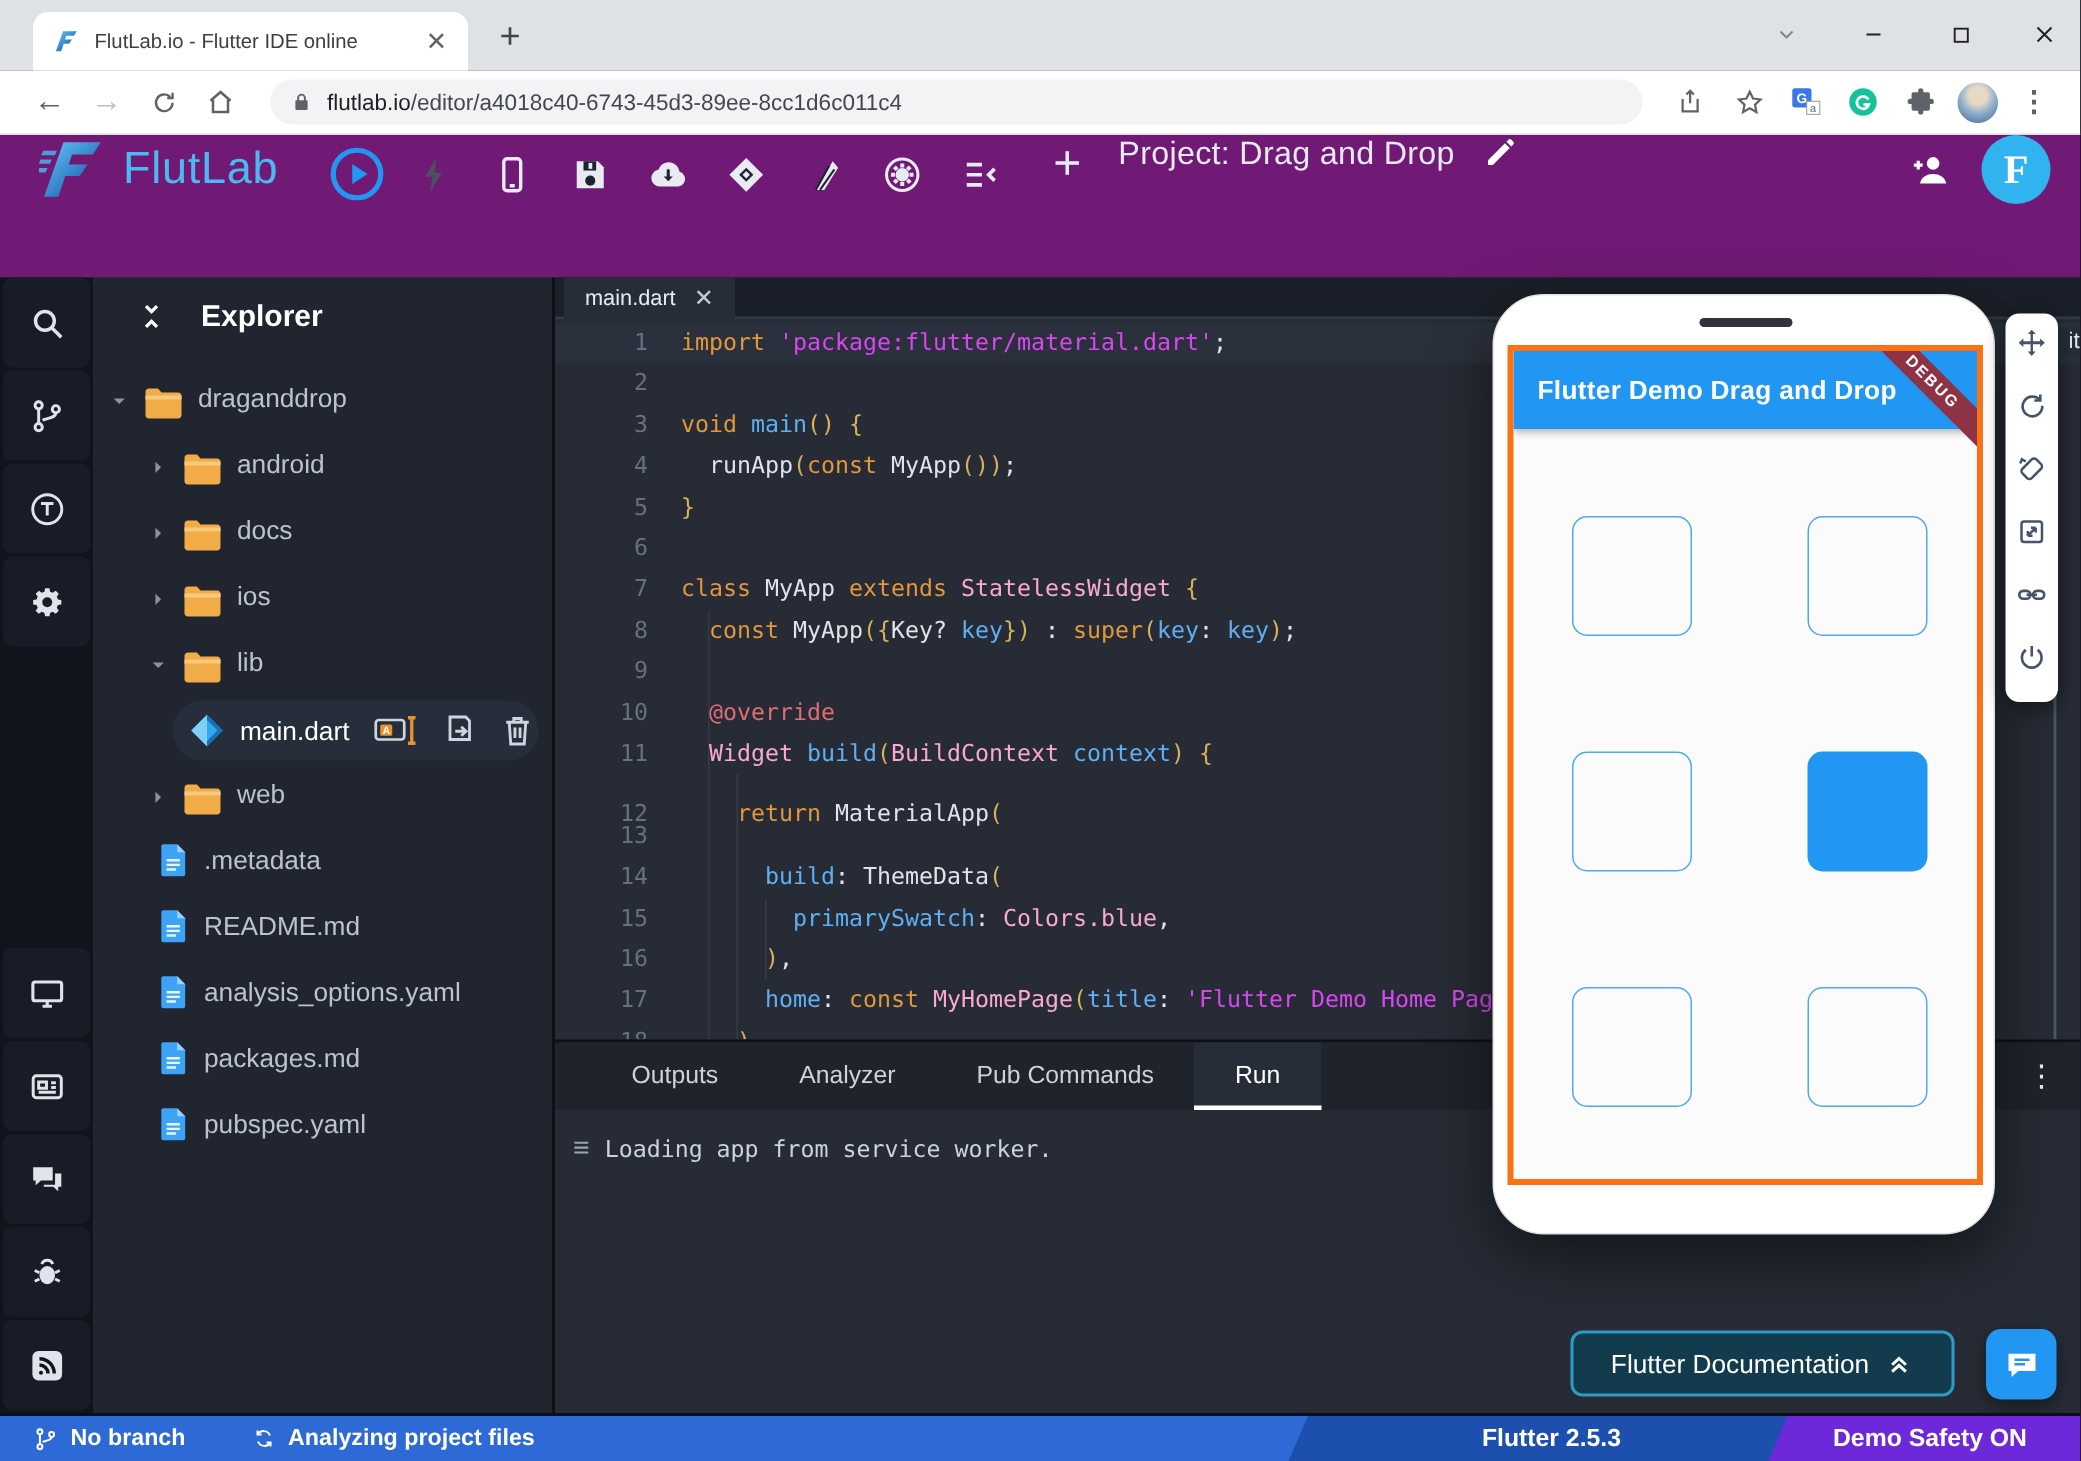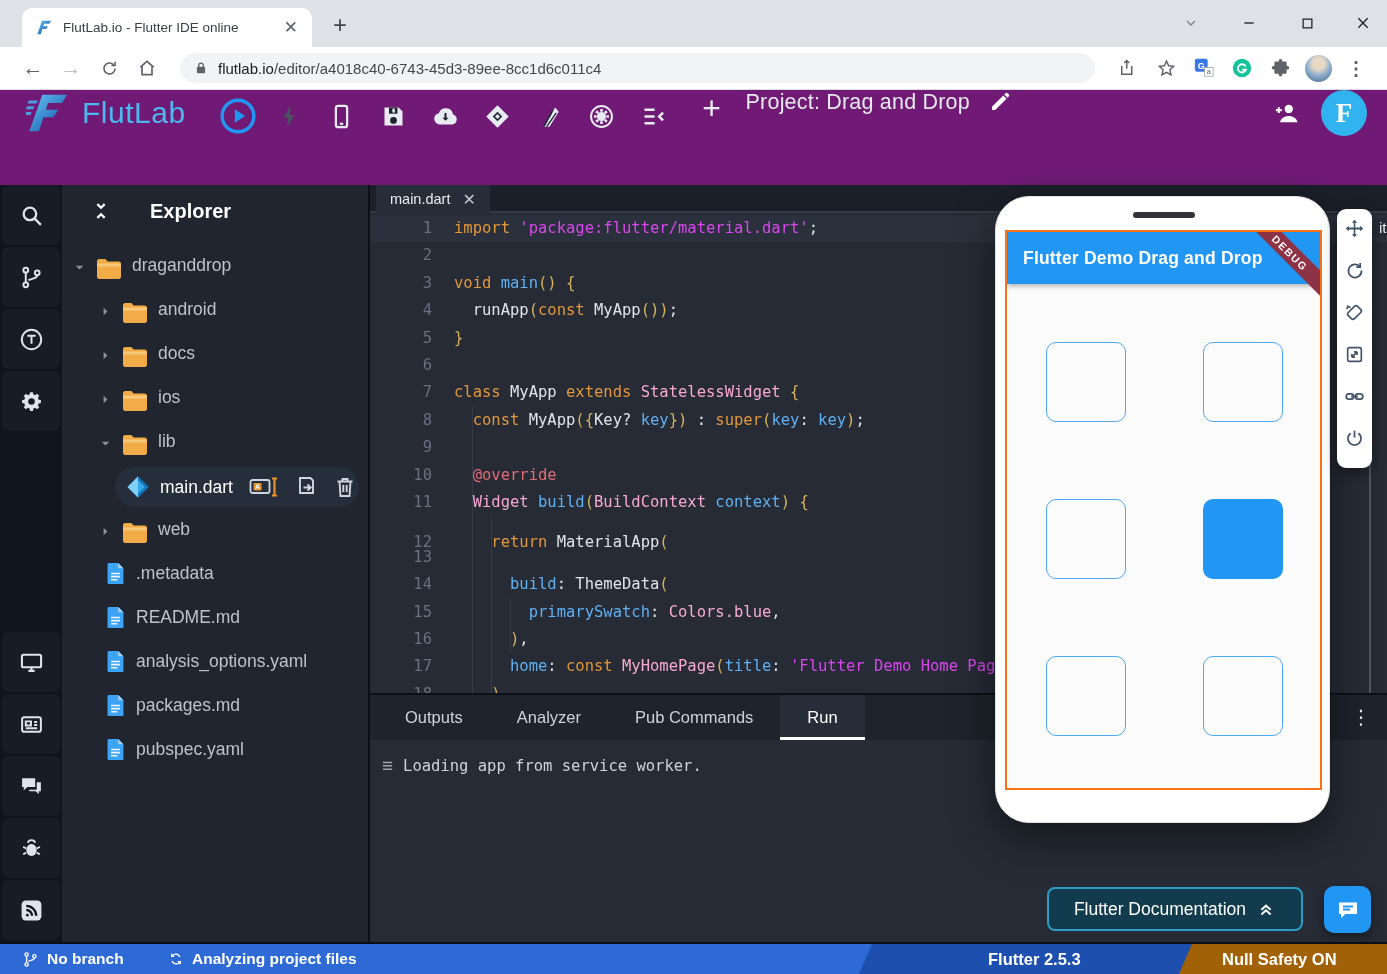--- a/index.html
+++ b/index.html
@@ -50,21 +50,21 @@
   
   .rail{left:0;top:185px;width:62px;height:757px;background:#10141d}
   .rail-cell{position:absolute;left:2px;width:58px;height:60px;background:#171c27;border-radius:6px;
      display:flex;align-items:center;justify-content:center;color:#dfe4ec}
   .rail-cell svg{width:25px;height:25px}
 
   
   .explorer{left:62px;top:185px;width:306px;height:757px;background:#20252f}
   .exp-hdr{position:absolute;left:0;top:0;width:100%;height:52px;display:flex;align-items:center}
   .exp-collapse{margin-left:28px;color:#fff}
-  .exp-title{color:#fff;font-size:20px;font-weight:600;margin-left:38px}
+  .exp-title{color:#fff;font-size:20px;font-weight:600;margin-left:22px}
   .trow{position:absolute;left:0;width:100%;height:44px}
   .trow .chev{position:absolute;top:15px;color:#8b93a1}
   .trow .ficon{position:absolute;top:9px}
   .trow .flabel{position:absolute;top:10px;font-size:17.5px;color:#bcc3ce;white-space:nowrap}
   .selpill{position:absolute;left:53px;top:2px;width:244px;height:40px;border-radius:20px;background:#272e3b;
      display:flex;align-items:center}
   .selpill .flabel2{color:#fff;font-size:17.5px;margin-left:10px}
   .act-group{display:flex;align-items:center;gap:15px;margin-left:16px}
   .actbtn{display:flex;align-items:center;justify-content:center}
 
@@ -83,34 +83,34 @@
   .cl .src{position:absolute;left:84px;white-space:pre}
   .tk-k{color:#e2973b}.tk-s{color:#d946ef}.tk-t{color:#f9a8d4}
   .tk-f{color:#5fb0f2}.tk-a{color:#e06c75}.tk-p{color:#dfe3ea}.tk-b{color:#d4b35a}
   .guide{position:absolute;width:1px;background:#343b48}
   .ed-divider{position:absolute;left:999px;top:30px;height:478px;width:2px;background:#4b5563}
   .clipped{position:absolute;left:1004px;top:33px;background:#272d38;color:#e8ebf0;
      font-size:15px;padding:1px 5px}
 
   
   .bpanel{position:absolute;left:0;top:508px;width:100%;height:249px;background:#262b35;border-top:2px solid #0d1117}
-  .btabs{position:absolute;left:0;top:0;width:100%;height:45px;background:#1e232c;display:flex;padding-left:8px}
+  .btabs{position:absolute;left:0;top:0;width:100%;height:45px;background:#1e232c;display:flex;padding-left:24px}
   .btab2{height:45px;line-height:45px;padding:0 27px;font-size:16.5px;color:#ced3db}
   .btab2.on{background:#272d38;color:#fff;border-bottom:3px solid #fff}
   .bdots{position:absolute;right:16px;top:10px;color:#e8ebf0;font-size:20px;letter-spacing:0}
   .bout{position:absolute;left:12px;top:60px;display:flex;align-items:center;gap:10px}
   .bout .ham{color:#9aa3ae;font-size:19px}
   .bout .otext{font-family:"DejaVu Sans Mono",monospace;font-size:15.5px;color:#ccd3dc}
 
   
   .phone{left:995px;top:196px;width:335px;height:627px;background:#fff;border-radius:34px;
      box-shadow:0 14px 40px rgba(0,0,0,.5);border:1px solid #e2e2e2;z-index:40}
   .speaker{position:absolute;left:137px;top:15px;width:62px;height:6px;border-radius:3px;background:#30343a}
   .screen{position:absolute;left:9px;top:33px;width:317px;height:560px;background:#fbfbfb;
-     border:2px solid #f97316;overflow:hidden}
+     border:4px solid #f97316;overflow:hidden}
   .appbar{position:absolute;left:0;top:0;width:100%;height:52px;background:#2196f3;
      box-shadow:0 2px 5px rgba(0,0,0,.3);display:flex;align-items:center}
   .appbar-title{color:#fff;font-size:17.5px;font-weight:700;margin-left:16px;letter-spacing:.2px}
   .debug-ribbon{position:absolute;right:-32px;top:12px;width:124px;transform:rotate(45deg);
      background:#8e3346;color:#fff;font-size:10.5px;font-weight:700;letter-spacing:1.5px;
      text-align:center;padding:3px 0;z-index:5}
   .sq{position:absolute;width:80px;height:80px;border-radius:10px;border:1.5px solid #4fa8f2;background:transparent}
   .sq.filled{background:#2196f3;border:none}
 
   
@@ -120,21 +120,21 @@
   .emubtn svg{width:21px;height:21px}
 
   
   .docsbtn{left:1047px;top:887px;width:256px;height:44px;border-radius:8px;background:#123c4d;
      border:2px solid #2d9cc4;display:flex;align-items:center;justify-content:center;gap:10px;z-index:50}
   .docsbtn .dlabel{color:#fff;font-size:17.5px;font-weight:500}
   .chatbtn{left:1324px;top:886px;width:47px;height:47px;border-radius:10px;background:#2196f3;
      display:flex;align-items:center;justify-content:center;box-shadow:0 4px 12px rgba(0,0,0,.4);z-index:50}
 
   
-  .status{left:0;top:942px;width:1387px;height:32px;background:#a16207;border-top:2px solid #0a0e15;z-index:60}
+  .status{left:0;top:942px;width:1387px;height:32px;background:#6d28d9;border-top:2px solid #0a0e15;z-index:60}
   .seg{position:absolute;top:0;height:30px}
   .seg.mid{left:0;width:1192px;background:#1d4fae;clip-path:polygon(0 0,1192px 0,1179px 30px,0 30px)}
   .seg.lft{left:0;width:872px;background:#2d6ad5;clip-path:polygon(0 0,872px 0,859px 30px,0 30px)}
   .sitem{position:absolute;top:0;height:30px;display:flex;align-items:center;color:#fff;z-index:5}
   .sitem .stext{font-size:15.5px;font-weight:600;margin-left:8px}
   .sitem .stext.big{font-size:16.5px;font-weight:700}
 </style>
 </head>
 <body>
 
@@ -756,17 +756,17 @@
       <svg width="16" height="16" viewBox="0 0 24 24" fill="none" stroke="#fff" stroke-width="2">
           <path d="M18 9a7 7 0 0 0-12.5-1M6 15a7 7 0 0 0 12.5 1"></path>
           <path d="M5.5 4v4h4M18.5 20v-4h-4"></path>
         </svg>
       <span class="stext">Analyzing project files</span>
     </div>
     <div class="sitem" style="left:988px">
       <span class="stext big" style="margin-left:0">Flutter 2.5.3</span>
     </div>
     <div class="sitem" style="left:1222px">
-      <span class="stext big" style="margin-left:0">Null Safety ON</span>
+      <span class="stext big" style="margin-left:0">Demo Safety ON</span>
     </div>
   </div>
 
 </div>
 
 </body></html>

